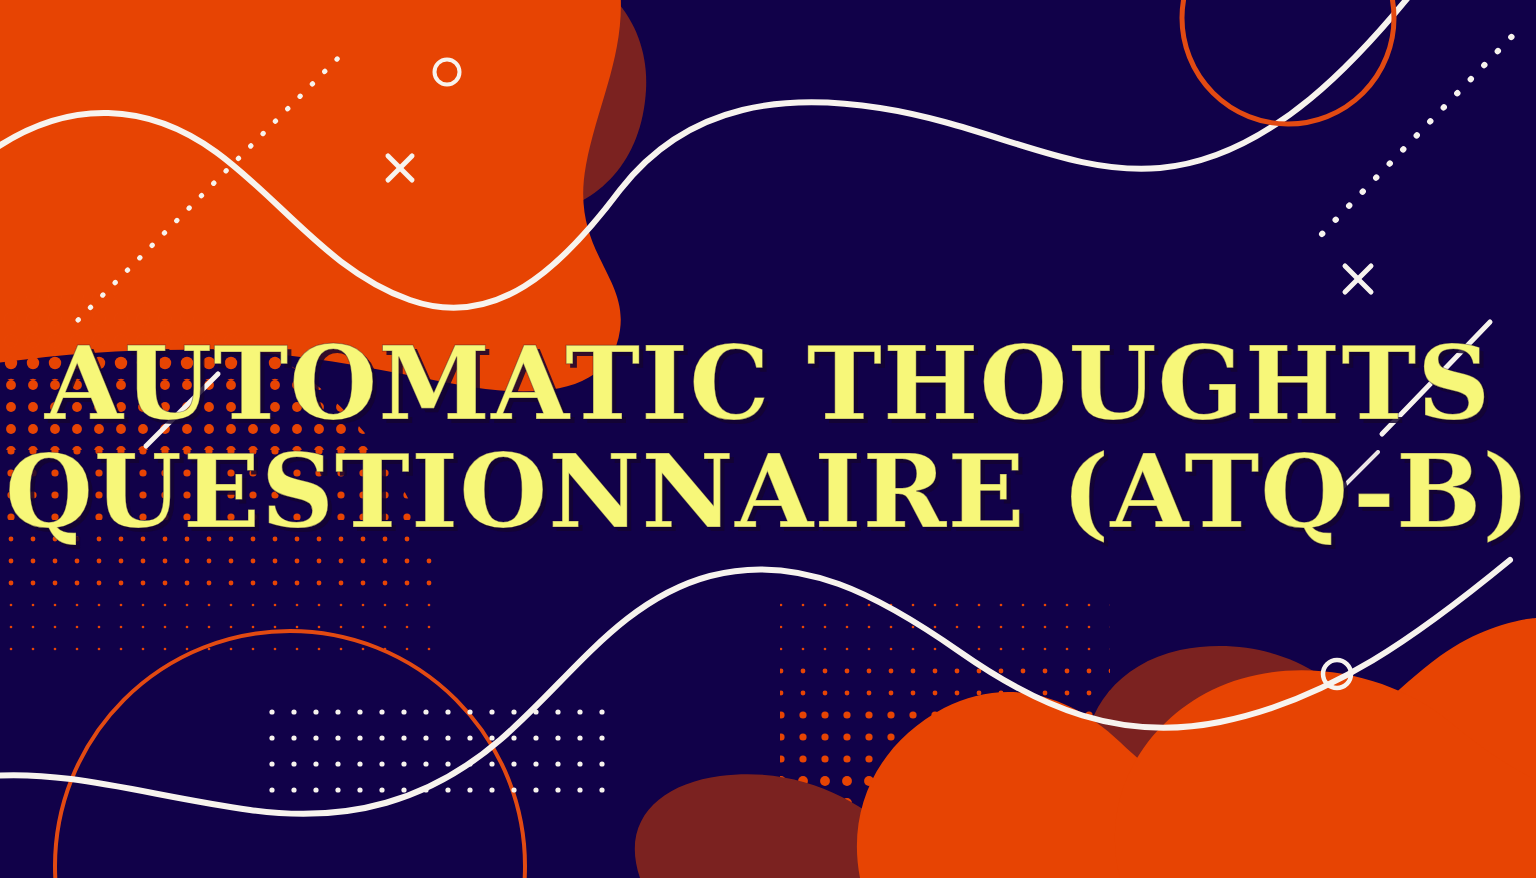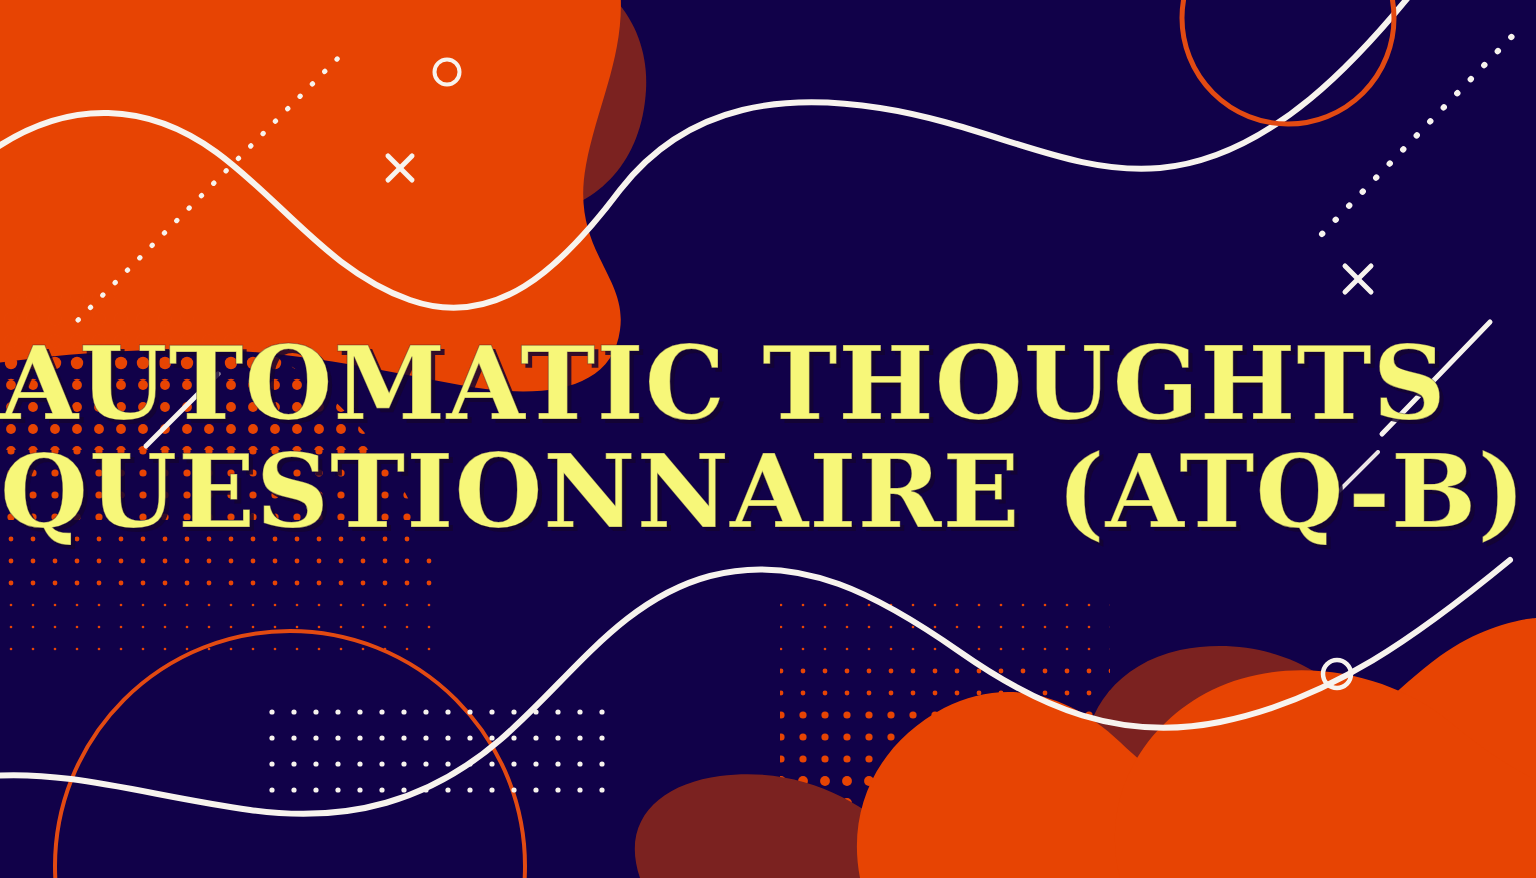--- a/index.html
+++ b/index.html
@@ -20,21 +20,21 @@
     inset: 0;
     width: 1536px;
     height: 878px;
     display: block;
   }
   #title-block {
     position: absolute;
     left: 0;
     top: 330px;
     width: 1536px;
-    text-align: left;
+    text-align: center;
     z-index: 20;
     pointer-events: none;
   }
   .title-line {
     display: block;
     font-family: "DejaVu Serif", "Liberation Serif", serif;
     font-weight: 700;
     font-size: 101px;
     line-height: 108px;
     letter-spacing: 1px;

